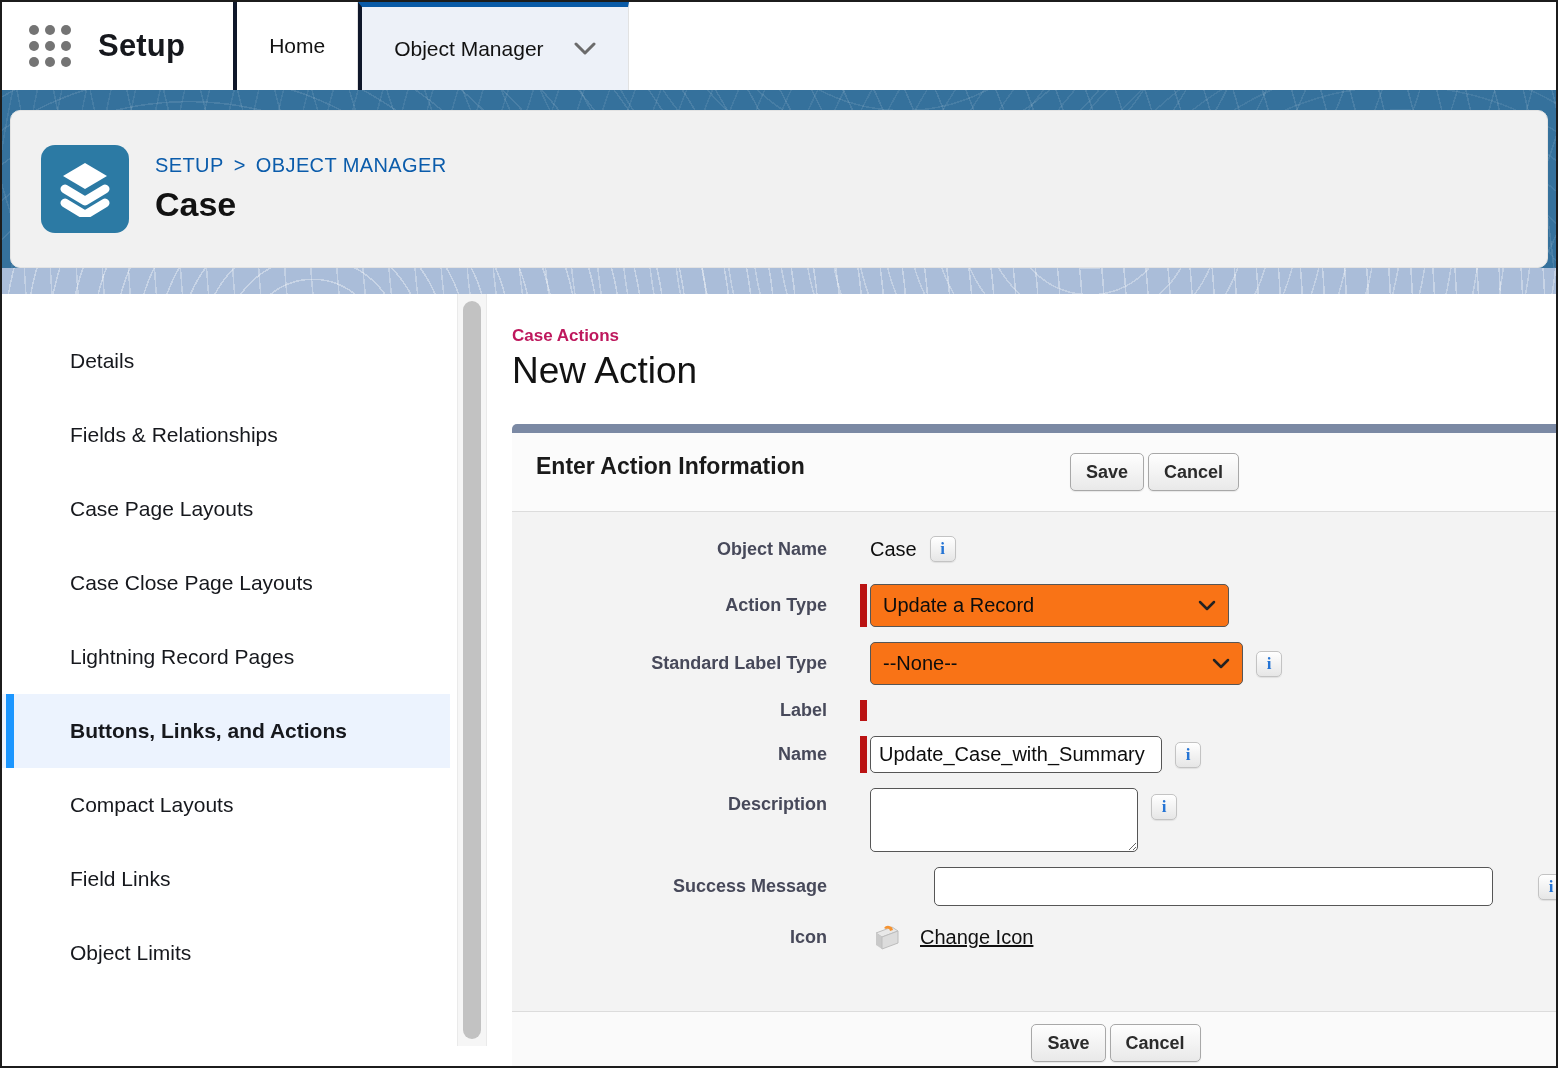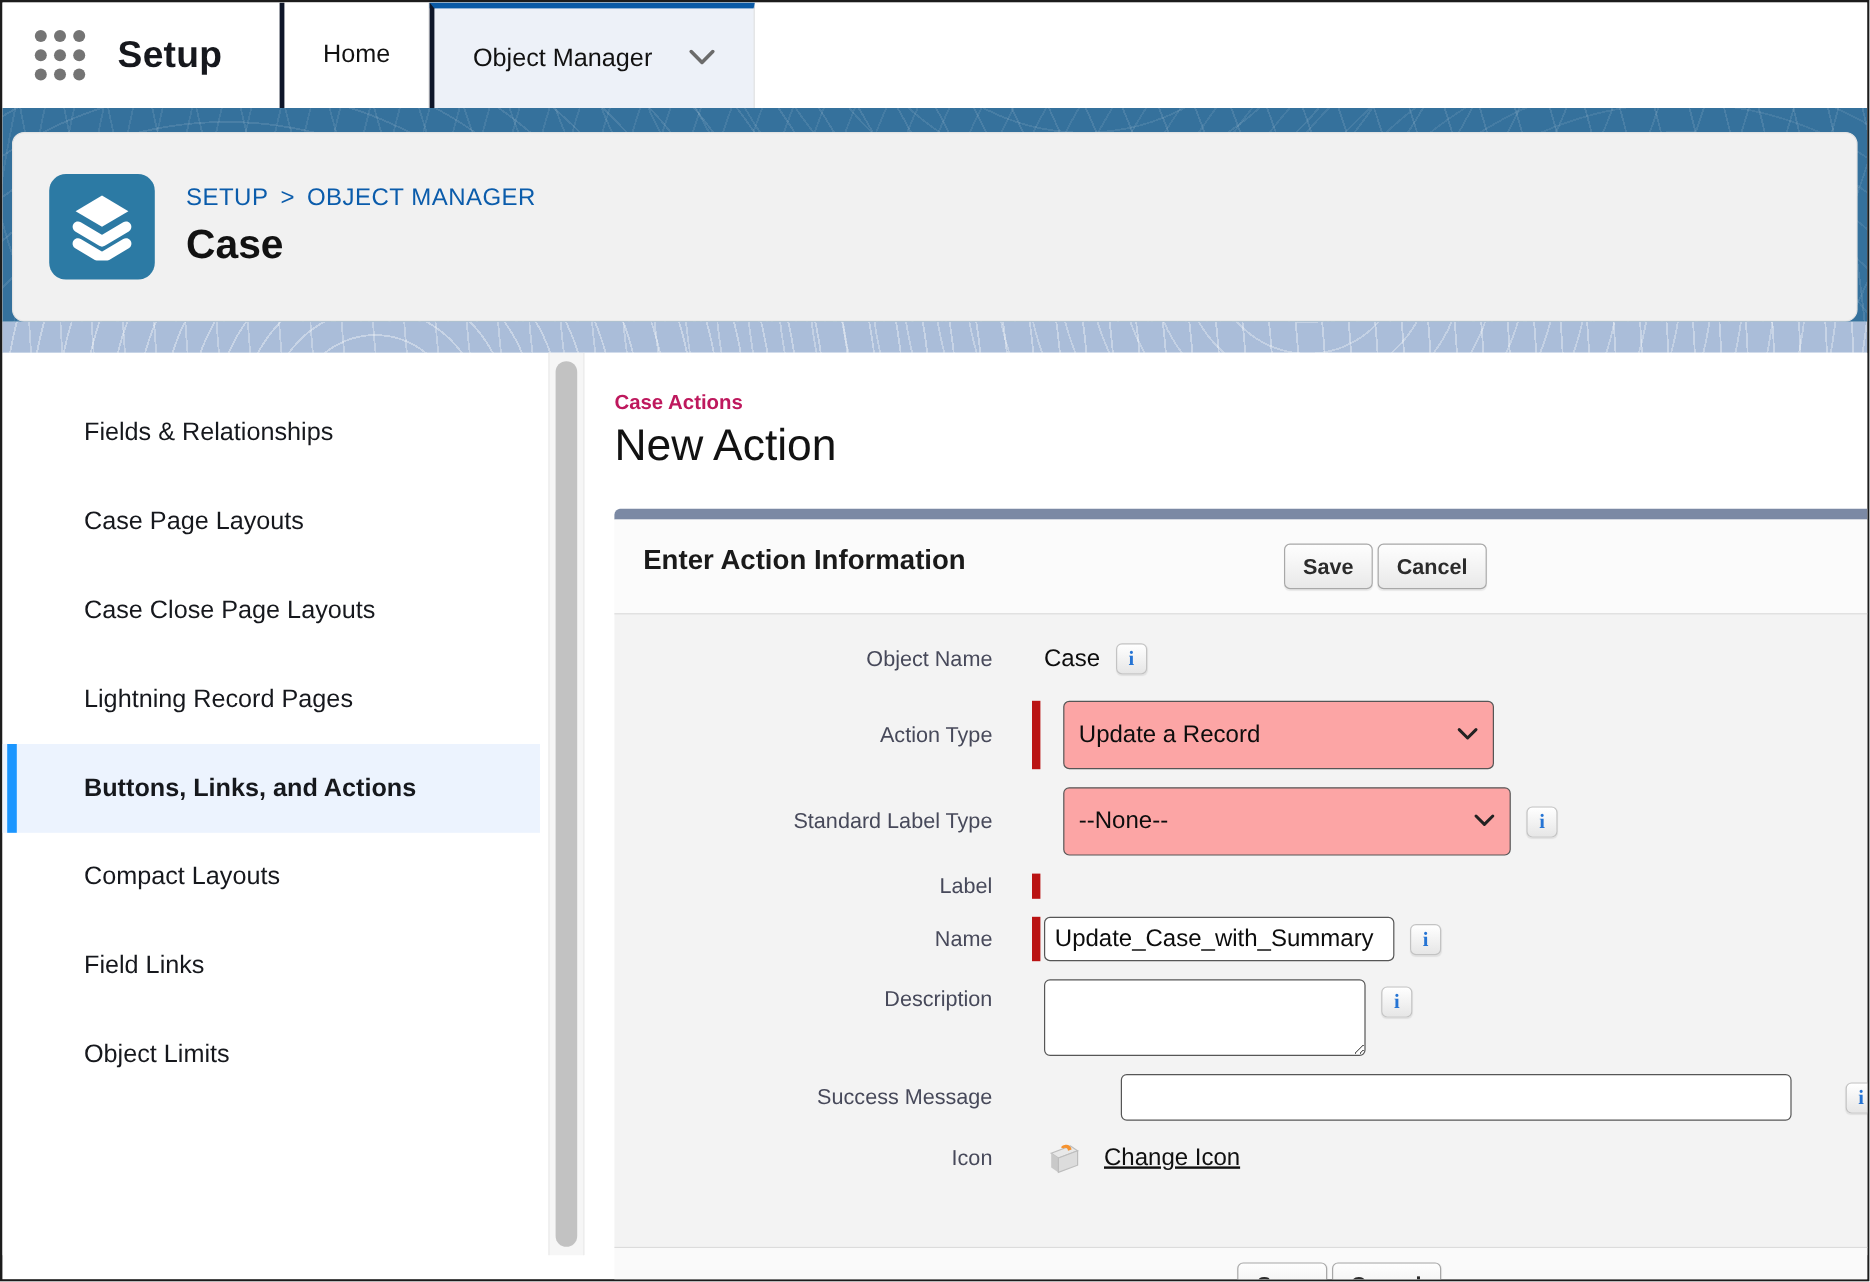--- a/index.html
+++ b/index.html
@@ -94,29 +94,29 @@
     border:1px solid #a8a8a8; border-radius:5px;
     background:linear-gradient(#fefefe,#e9e9e9);
     font-family:"Liberation Sans",sans-serif;
     font-size:18px; font-weight:700; color:#2b2b2b; cursor:pointer;
     box-shadow:0 1px 1px rgba(0,0,0,0.08);
   }
   .panel-body { background:#f3f3f3; border-top:1px solid #dcdcdc; padding:24px 0 42px 0; }
 
   .frow { display:flex; align-items:center; margin-bottom:15px; }
   .frow.top { align-items:flex-start; }
-  .flabel { width:315px; text-align:right; font-size:18px; font-weight:400; color:#47495a; flex:0 0 auto; }
+  .flabel { width:315px; text-align:right; font-size:18px; font-weight:700; color:#47495a; flex:0 0 auto; }
   .frow.top .flabel { padding-top:6px; }
   .reqslot { width:43px; flex:0 0 auto; display:flex; justify-content:flex-end; align-self:stretch; }
   .reqbar { width:7px; margin-right:3px; background:#ba1313; }
   .fvalue { font-size:20px; color:#0d0d0d; }
 
   .sel {
-    height:57px; background:#fca5a5; border:1px solid #565656; border-radius:5px;
-    display:flex; align-items:center; padding:0 12px; font-size:20px; color:#0d0d0d; cursor:pointer;margin-left:16px;
+    height:43px; background:#f97316; border:1px solid #565656; border-radius:5px;
+    display:flex; align-items:center; padding:0 12px; font-size:20px; color:#0d0d0d; cursor:pointer;
   }
   .sel .chev { margin-left:auto; }
   .sel.w-action { width:359px; }
   .sel.w-slt { width:373px; }
 
   .tinput {
     height:37px; border:1px solid #565656; border-radius:5px; background:#fff;
     font-family:"Liberation Sans",sans-serif; font-size:20px; color:#0d0d0d; padding:0 8px;
   }
   .tinput.w-label { width:292px; }
@@ -194,20 +194,21 @@
           <a>OBJECT MANAGER</a>
         </div>
         <div class="page-title">Case</div>
       </div>
     </div>
   </div>
   <div class="banner-strip"></div>
 
   <div class="content">
     <div class="sidebar">
+      <div class="side-item">Details</div>
       <div class="side-item">Fields &amp; Relationships</div>
       <div class="side-item">Case Page Layouts</div>
       <div class="side-item">Case Close Page Layouts</div>
       <div class="side-item">Lightning Record Pages</div>
       <div class="side-item selected" style="width:448px;">Buttons, Links, and Actions</div>
       <div class="side-item">Compact Layouts</div>
       <div class="side-item">Field Links</div>
       <div class="side-item">Object Limits</div>
     </div>
 

